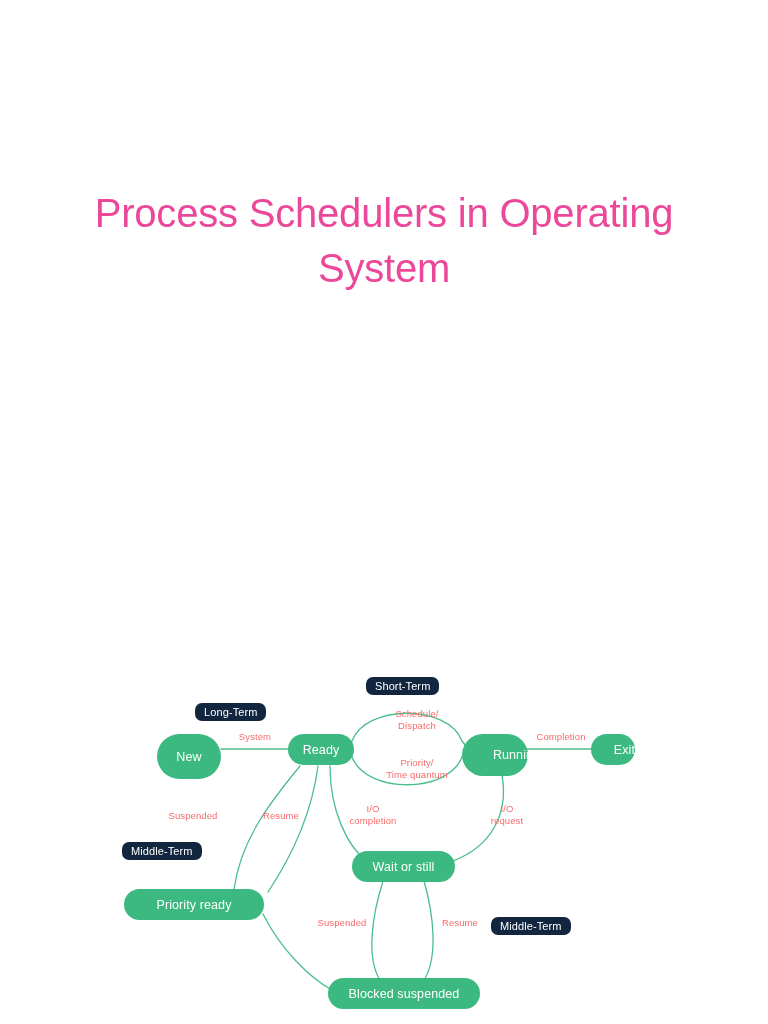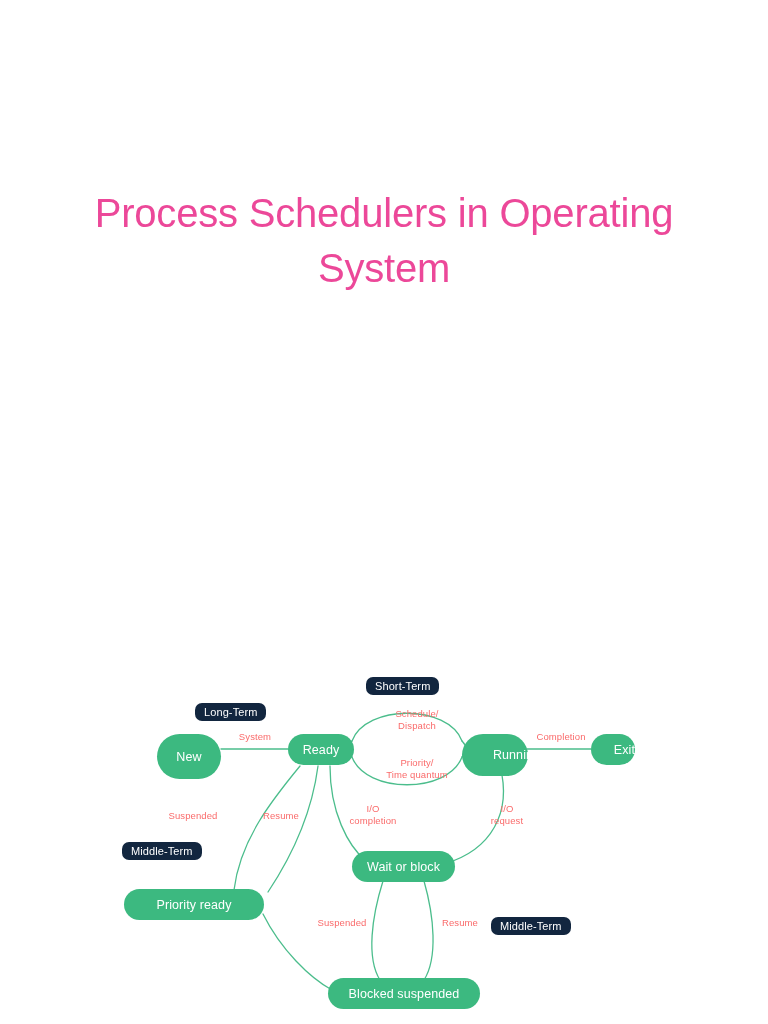--- a/index.html
+++ b/index.html
@@ -146,21 +146,21 @@
 
   <div class="node" style="left:462px; top:734px; width:66px; height:42px;padding-left:43px;">
     <span>Running</span>
   </div>
 
   <div class="node" style="left:591px; top:734px; width:44px; height:31px;justify-content:flex-end;">
     <span>Exit</span>
   </div>
 
   <div class="node" style="left:352px; top:851px; width:103px; height:31px;">
-    <span>Wait or block</span>
+    <span>Wait or still</span>
   </div>
 
   <div class="node" style="left:124px; top:889px; width:140px; height:31px;">
     <span>Priority ready</span>
   </div>
 
   <div class="node" style="left:328px; top:978px; width:152px; height:31px;">
     <span>Blocked suspended</span>
   </div>
 

